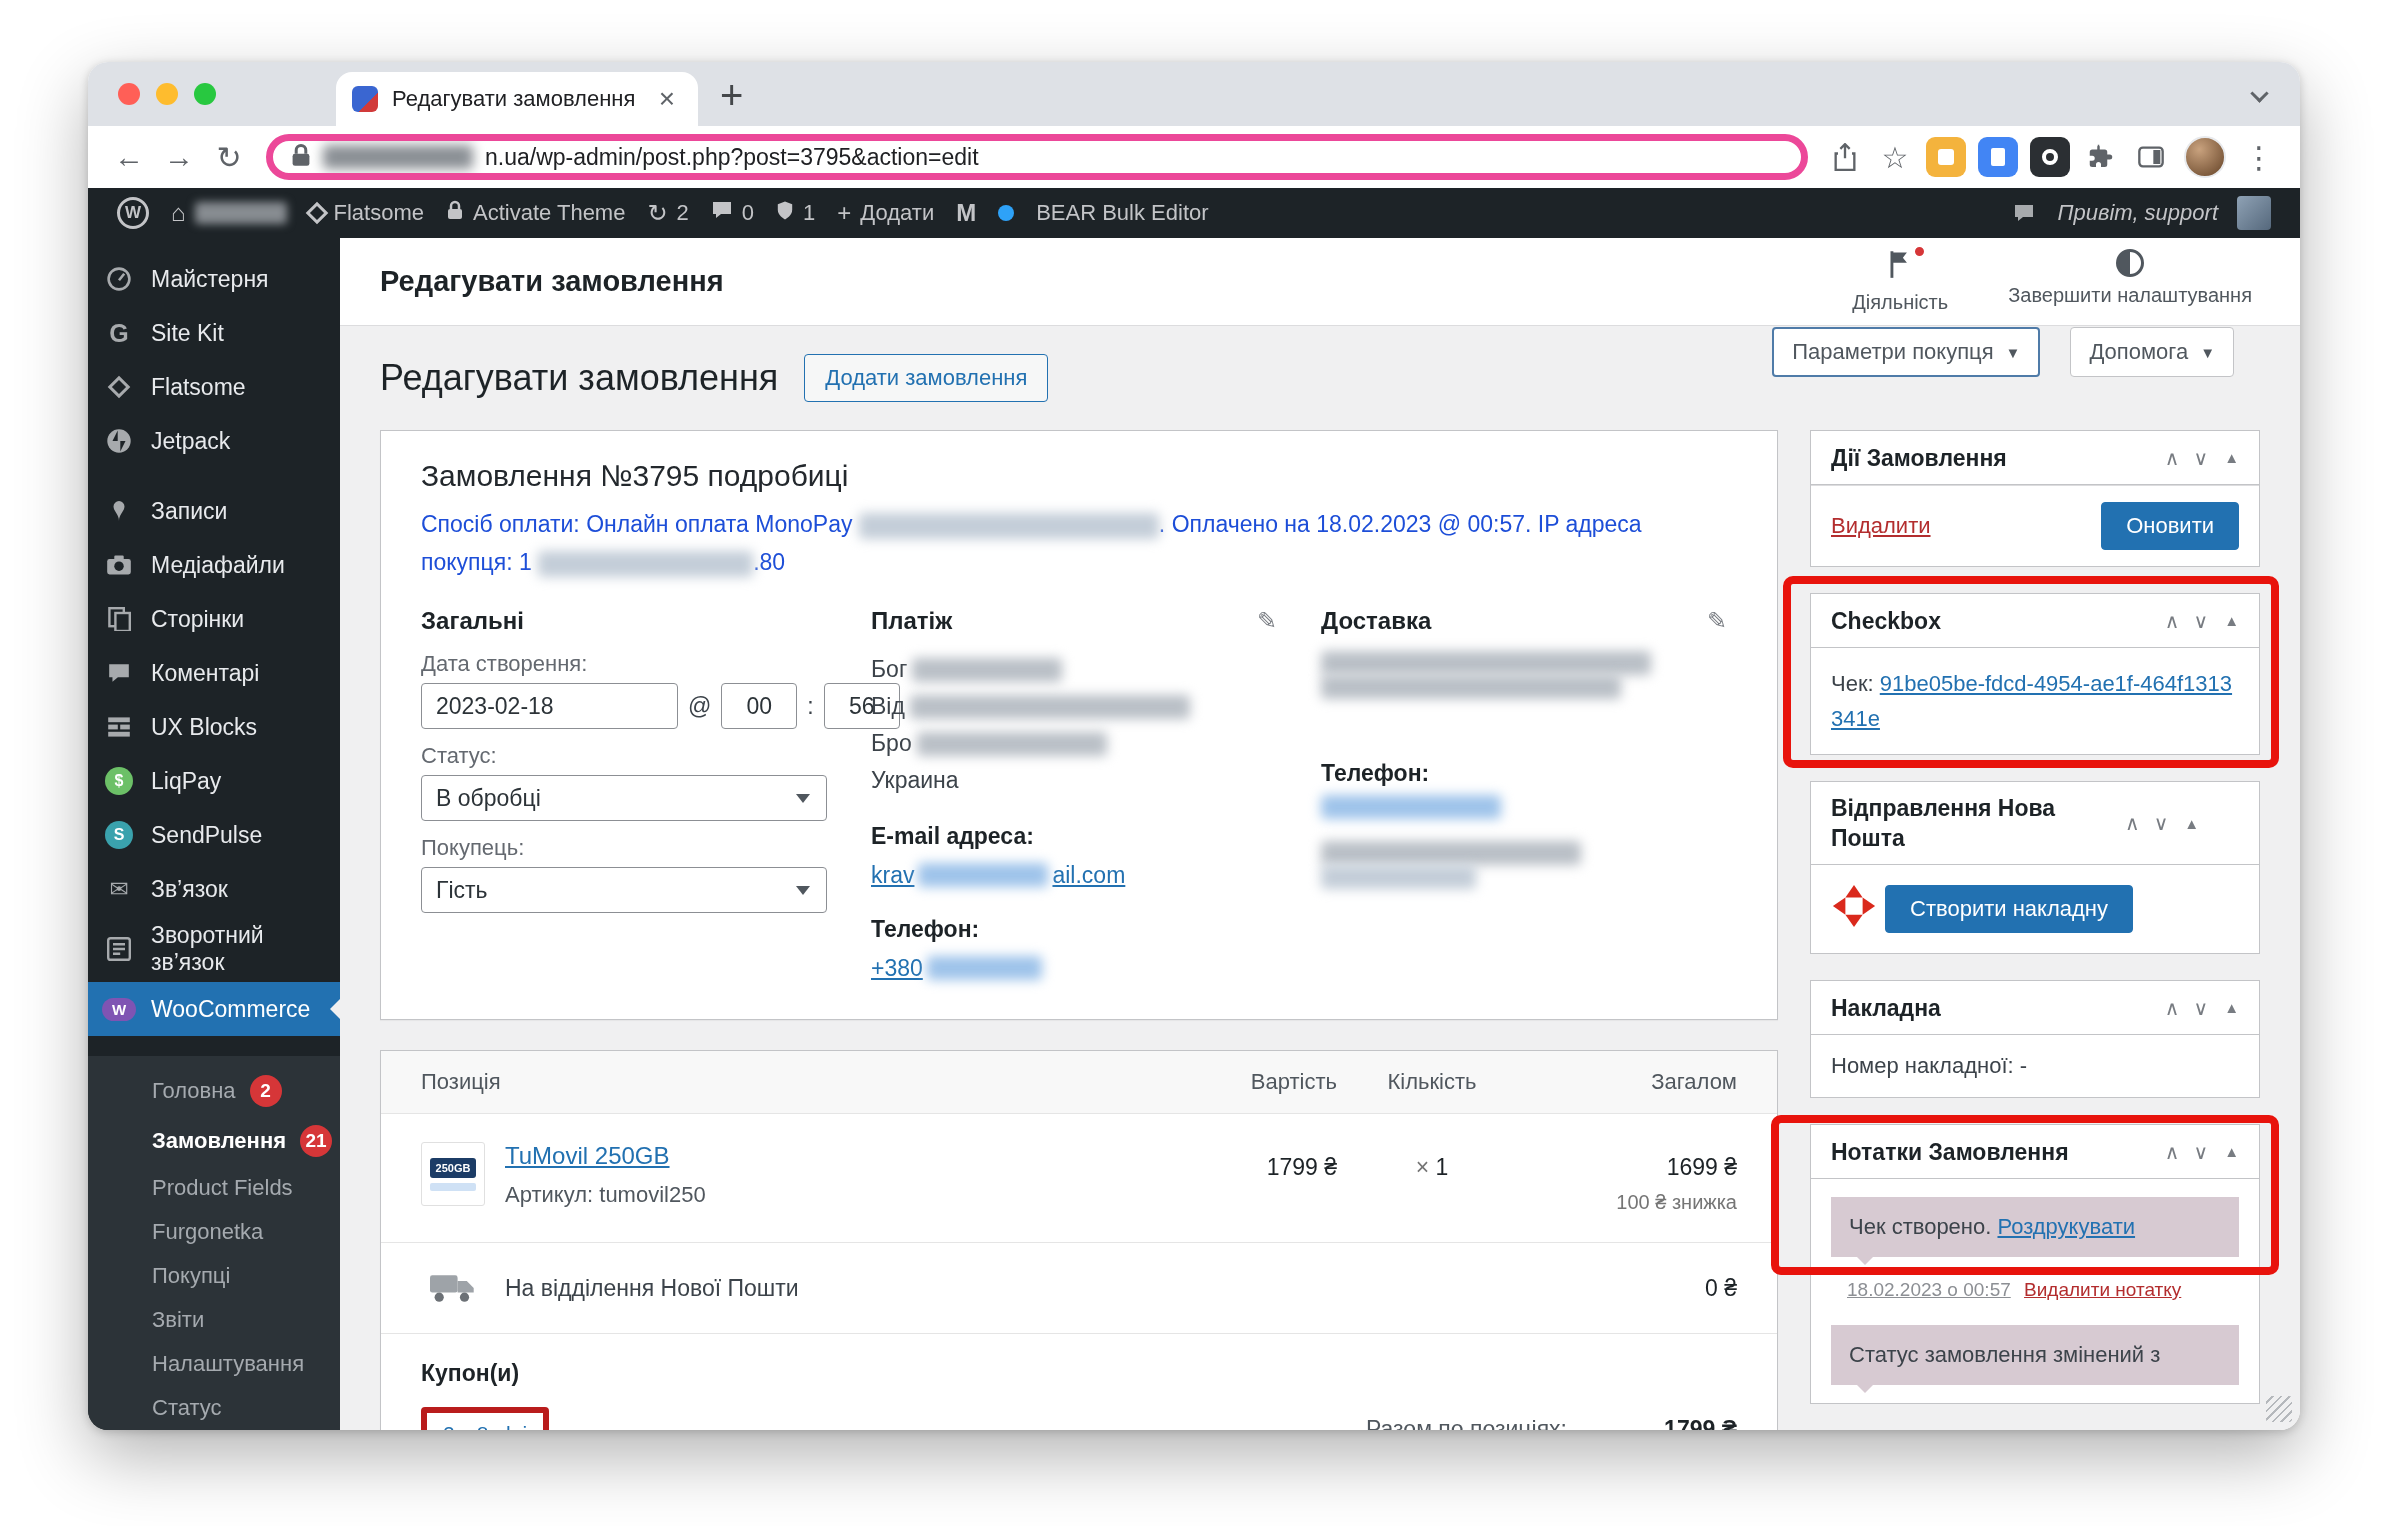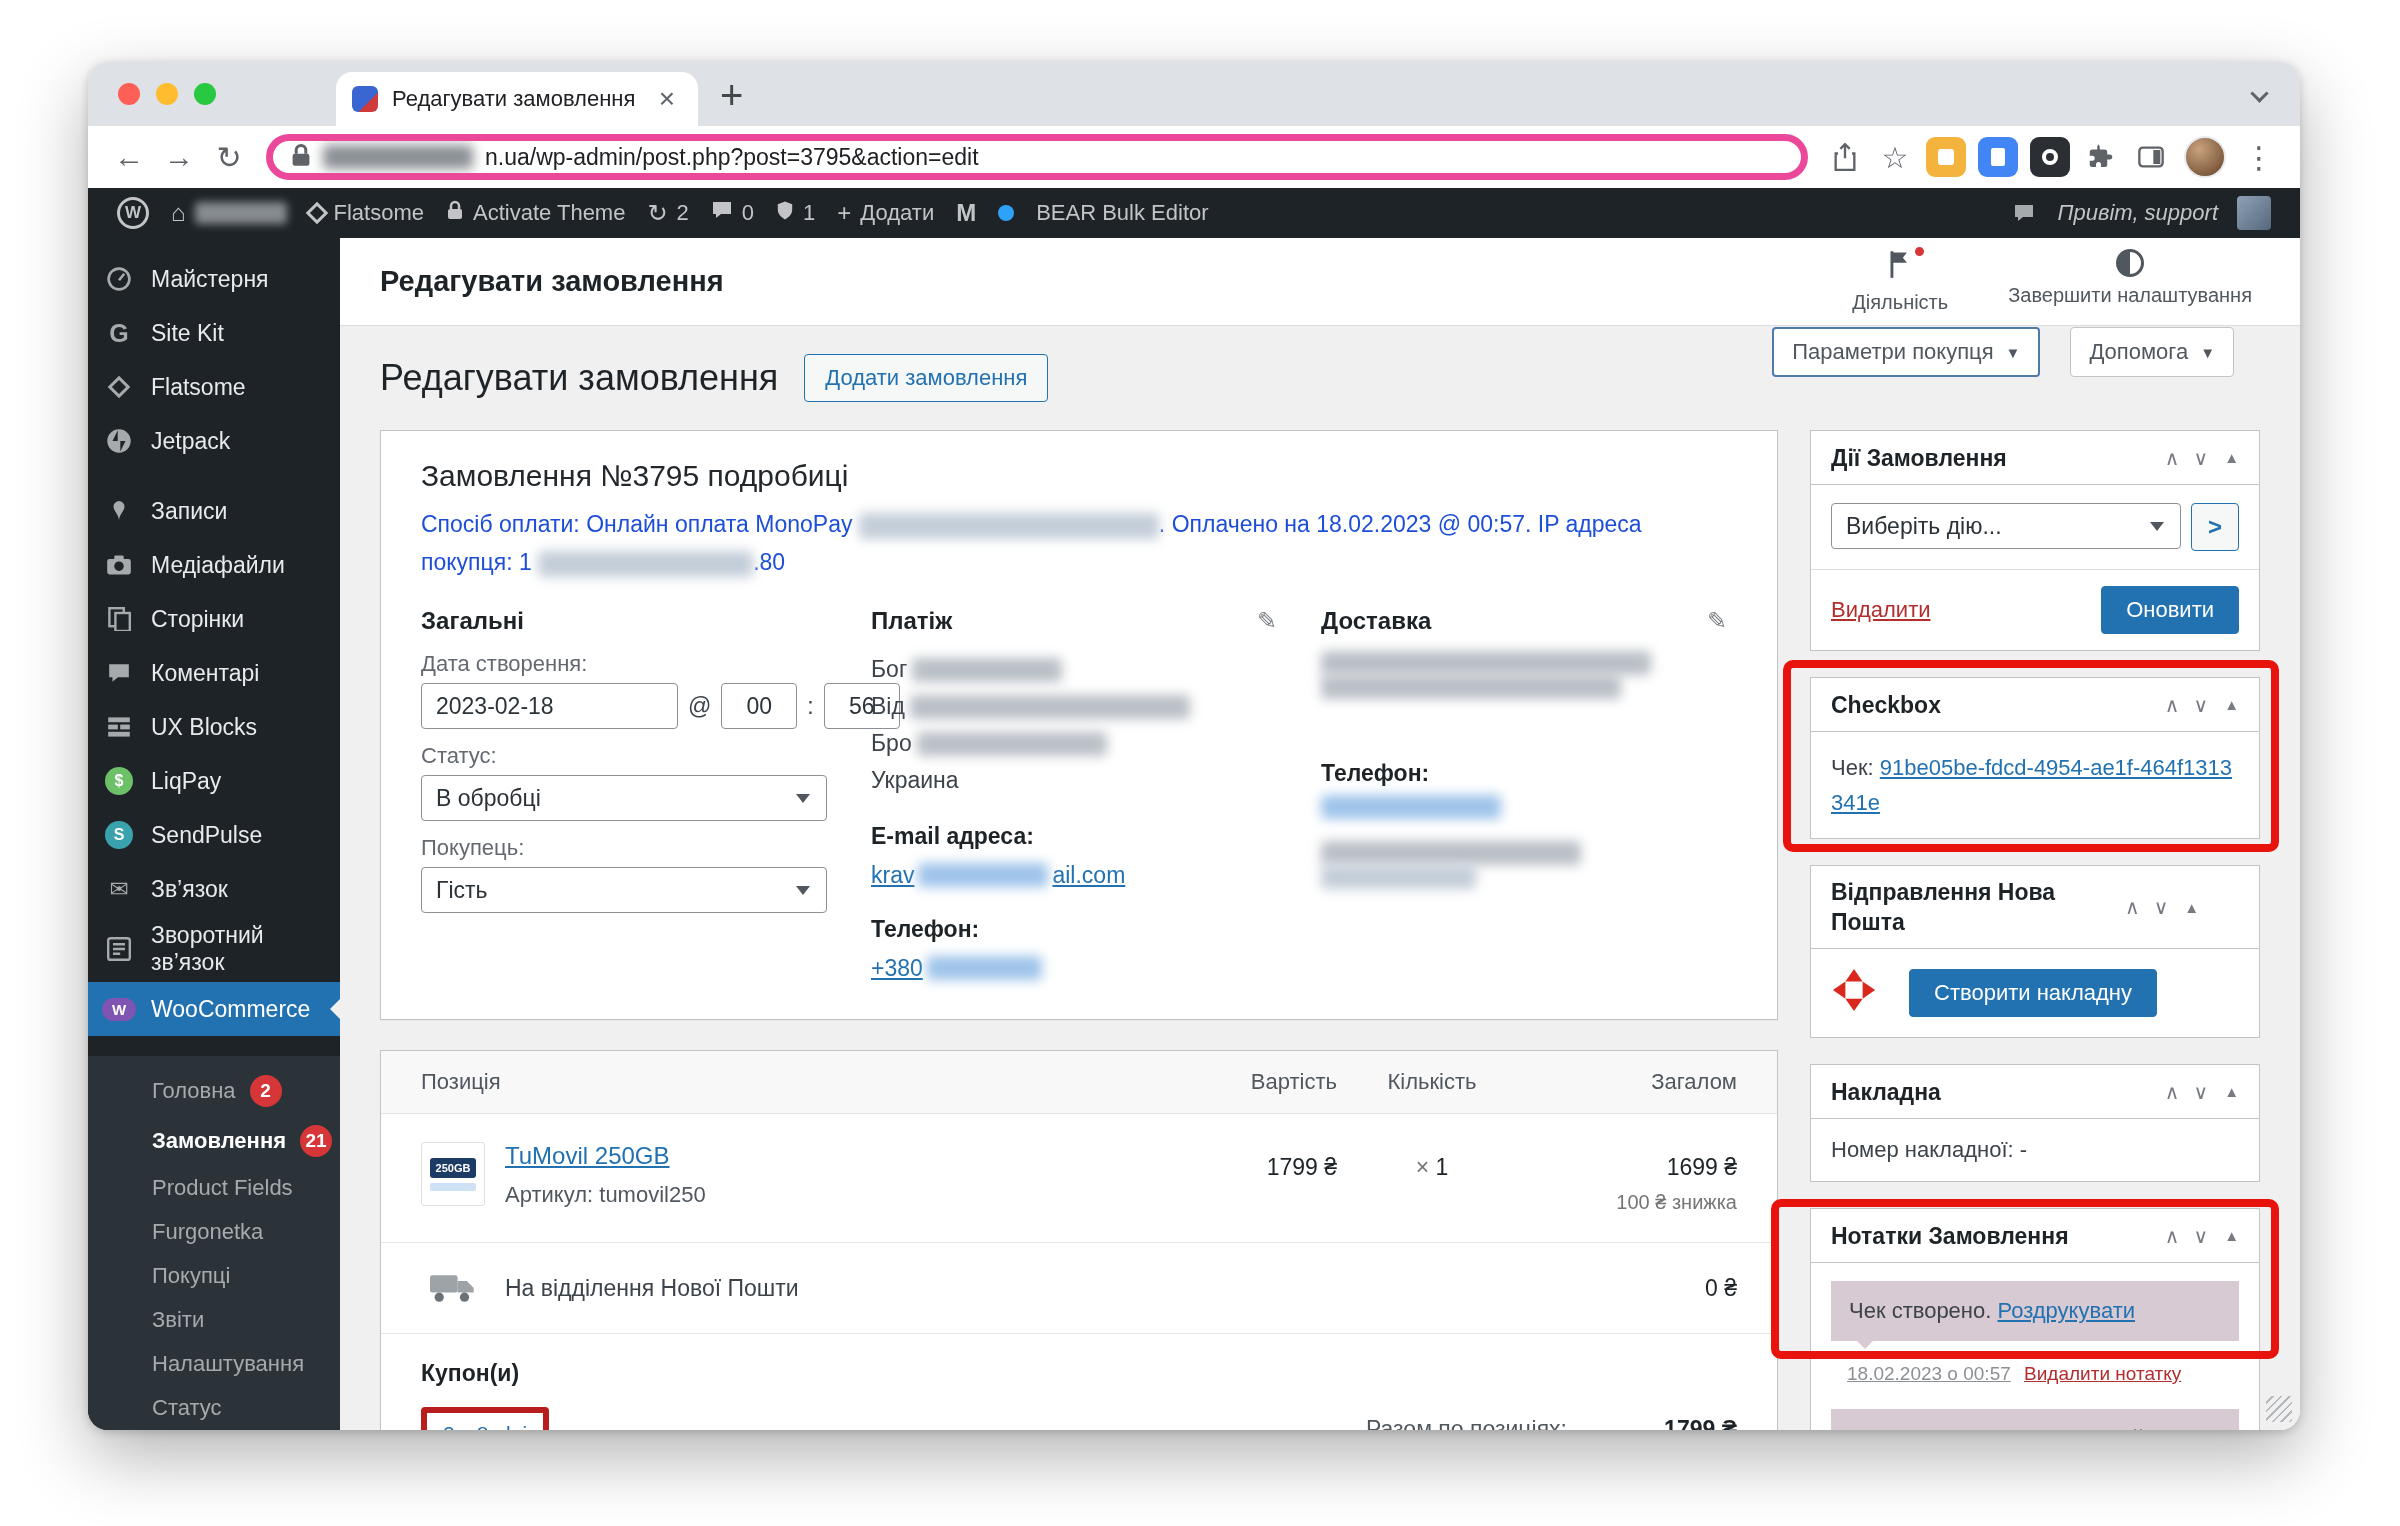--- a/index.html
+++ b/index.html
@@ -159,21 +159,21 @@
   .pb-ico { color:#787c82; font-size:20px; margin-left:14px; }
   .pb-toggle { color:#787c82; font-size:15px; margin-left:16px; }
   .pb-body { padding:18px 20px; font-size:22px; color:#3c434a; }
   .action-row { display:flex; gap:10px; }
   .select.grow { max-width:none; flex:1; }
   .apply-btn { width:48px; height:48px; border:1px solid #2271b1; border-radius:4px; background:#f6f7f7; color:#2271b1;
                font-size:24px; font-weight:bold; display:flex; align-items:center; justify-content:center; flex:none; }
   .pb-footer { display:flex; justify-content:space-between; align-items:center; padding:16px 20px; border-top:1px solid #dcdcde; }
   .link-delete { color:#b32d2e; text-decoration:underline; font-size:22px; }
   .hash-link { word-break:break-all; line-height:35px; }
-  .np-row { display:flex; align-items:center; gap:32px; }
+  .np-row { display:flex; align-items:center; gap:8px; }
   .note-bubble { background:#d7cad2; padding:14px 18px; font-size:22px; color:#3c434a; line-height:32px; position:relative; }
   .note-bubble:after { content:""; position:absolute; left:24px; bottom:-18px; border:10px solid transparent; border-top-color:#d7cad2; }
   .note-meta { font-size:19px; color:#8c8f94; margin:22px 16px 24px; }
   .note-date { color:#8c8f94; text-decoration:underline; }
   .note-del { color:#b32d2e; text-decoration:underline; margin-left:8px; }
 
   
   .red-rect { position:absolute; border:8px solid #e8130c; border-radius:10px; pointer-events:none; z-index:20; }
   .rr-checkbox { left:-28px; right:-20px; top:-18px; bottom:-14px; }
   .rr-notes { left:-40px; right:-20px; top:-10px; height:160px; }
@@ -637,28 +637,20 @@
 
           <div class="col-side">
 
             <div class="postbox">
               <div class="pb-head">
                 <span class="pb-title">Дії Замовлення</span>
                 <span class="pb-ico">∧</span>
                 <span class="pb-ico">∨</span>
                 <span class="pb-toggle">▲</span>
               </div>
-              <div class="pb-body">
-                <div class="action-row">
-                  <div class="select grow">
-                      <span>Виберіть дію...</span>
-                    </div>
-                  <span class="apply-btn">&gt;</span>
-                </div>
-              </div>
               <div class="pb-footer">
                 <span class="link-delete">Видалити</span>
                 <span class="btn-primary">Оновити</span>
               </div>
             </div>
 
             <div class="postbox">
               <div class="red-rect rr-checkbox"></div>
               <div class="pb-head">
                 <span class="pb-title">Checkbox</span>

